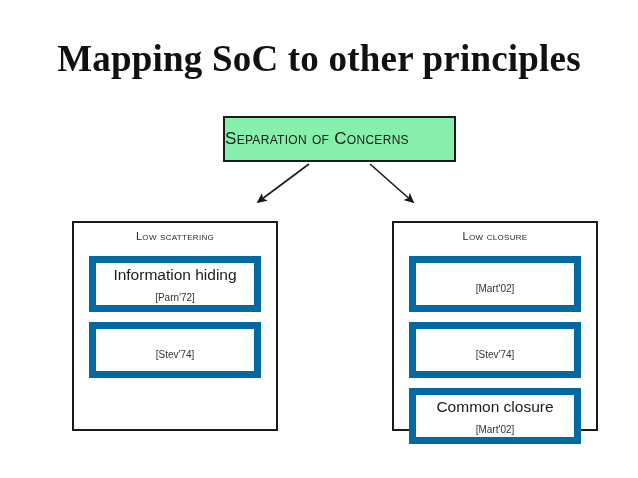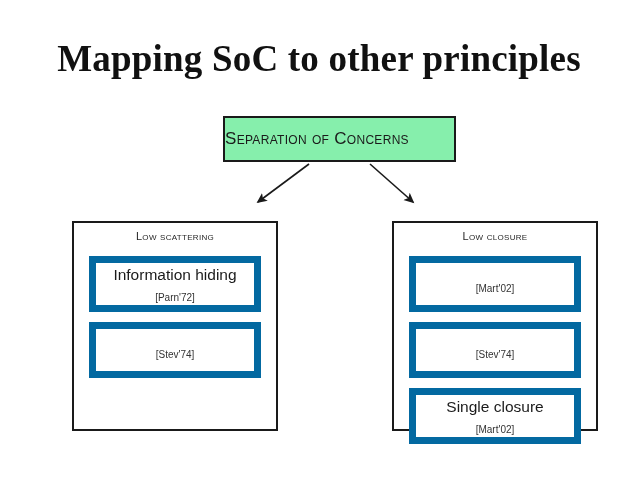--- a/index.html
+++ b/index.html
@@ -183,20 +183,20 @@
 
       <div class="item-box">
         <span class="item-cite">[Mart'02]</span>
       </div>
 
       <div class="item-box">
         <span class="item-cite">[Stev'74]</span>
       </div>
 
       <div class="item-box">
-        <span class="item-title">Single closure</span>
+        <span class="item-title">Common closure</span>
         <span class="item-cite">[Mart'02]</span>
       </div>
 
     </div>
   </div>
 
 </div>
 
 </body></html>

